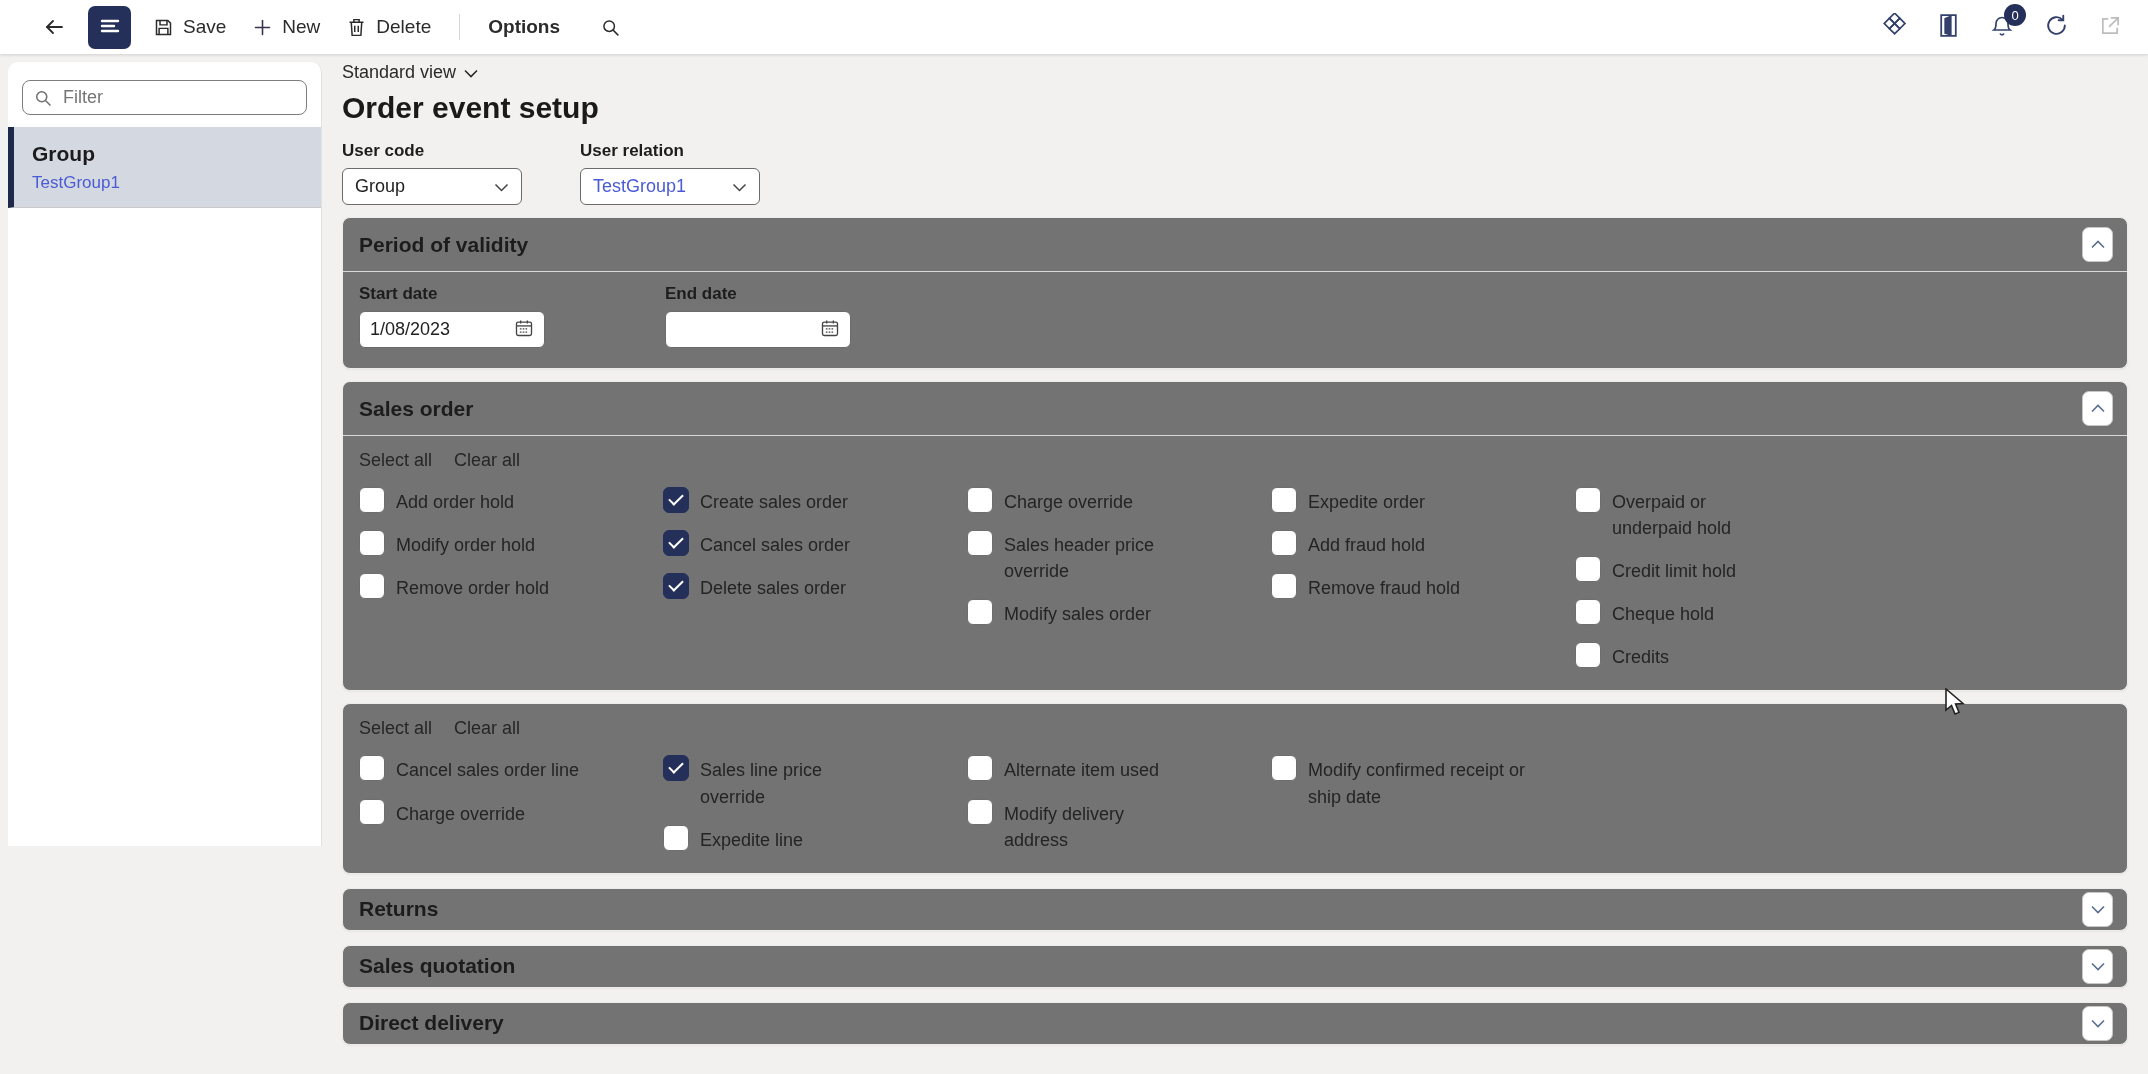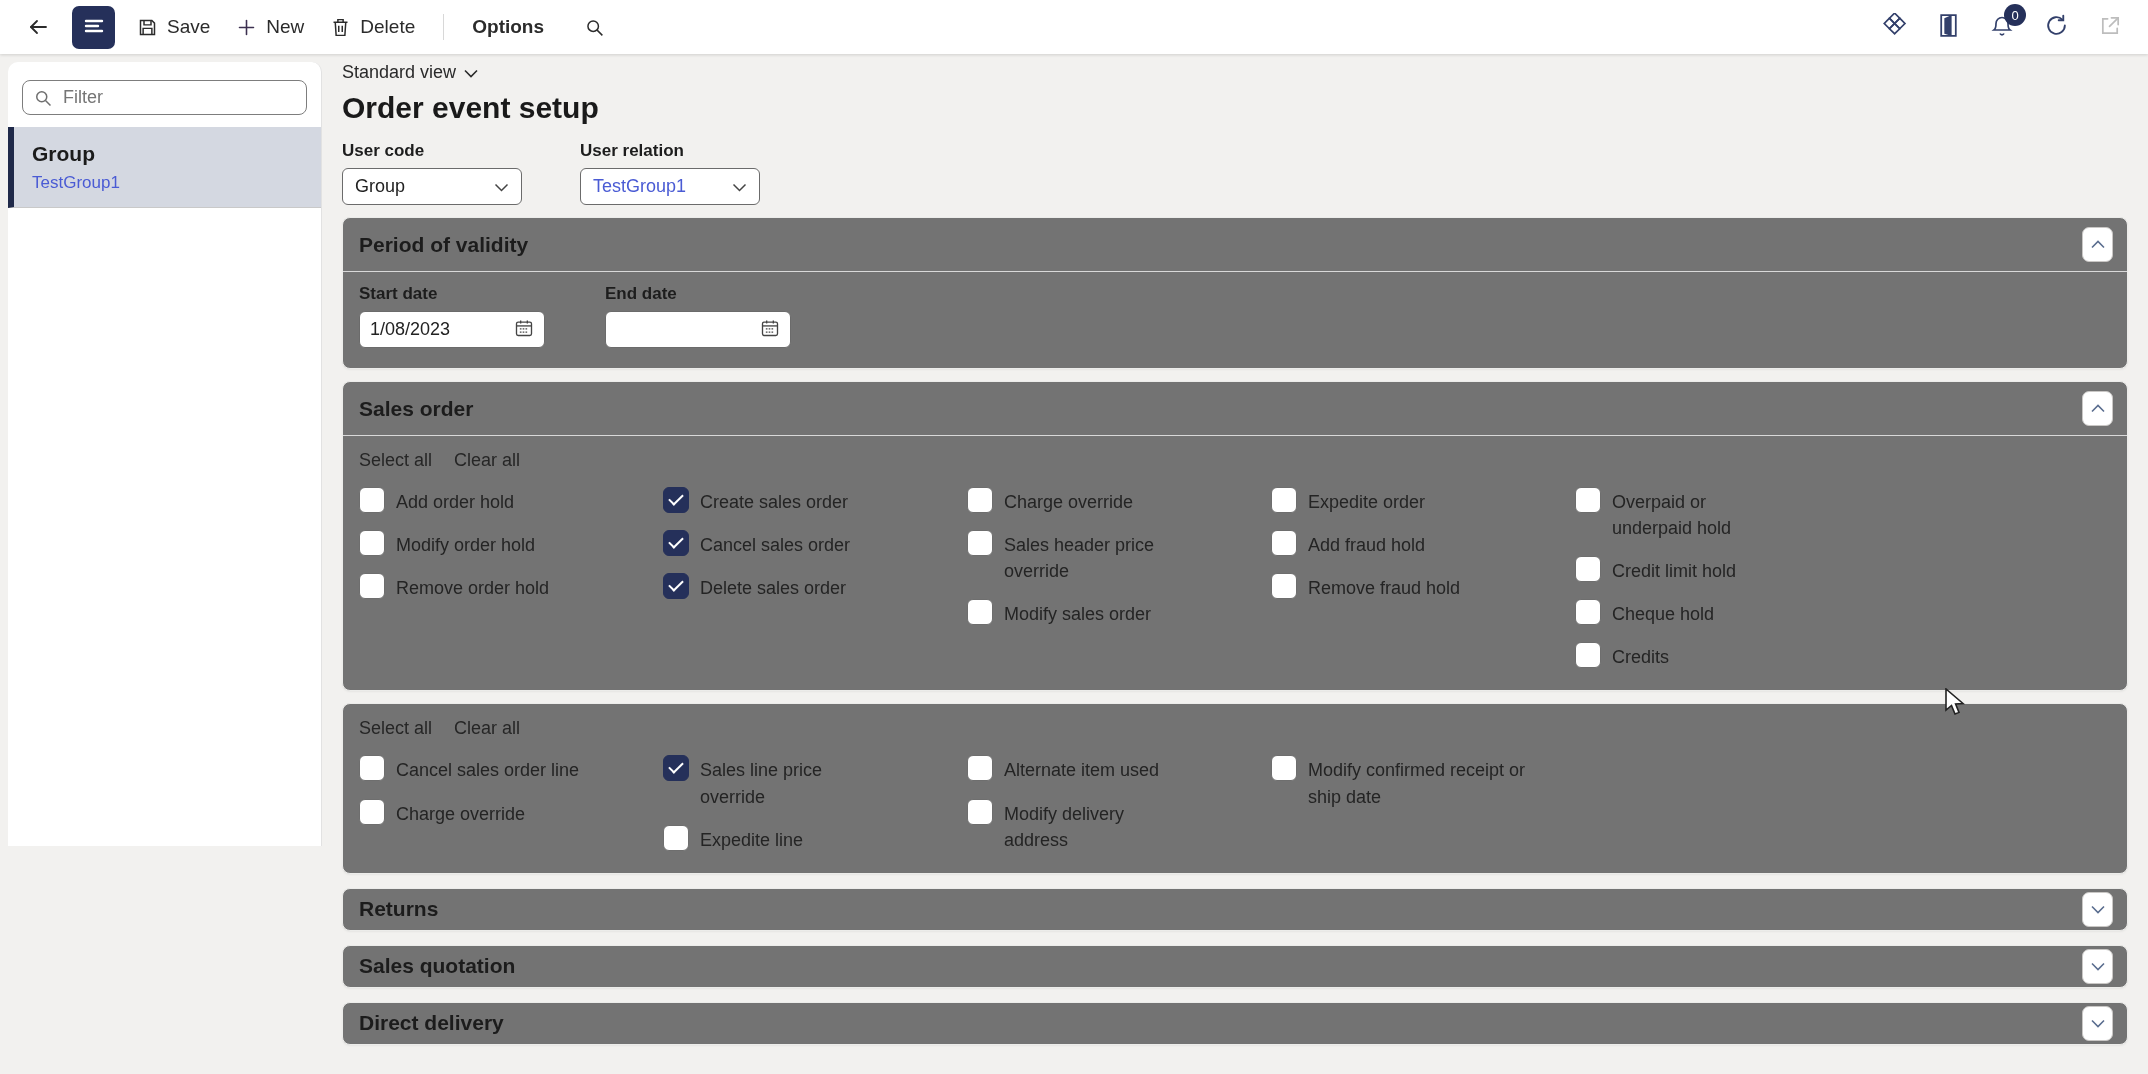--- a/index.html
+++ b/index.html
@@ -17,21 +17,21 @@
     background:var(--page-bg);
     color:var(--text);
     position:relative;
   }
   
   .topbar{
     position:absolute;left:0;top:0;width:2148px;height:54px;
     background:#ffffff;box-shadow:0 1px 3px rgba(0,0,0,.14);
     display:flex;align-items:center;z-index:10;
   }
-  .topbar .left{display:flex;align-items:center;gap:6px;padding-left:16px;}
+  .topbar .left{display:flex;align-items:center;gap:6px;padding-left:32px;}
   .tb-btn{display:flex;align-items:center;gap:9px;border:none;background:transparent;
     font-family:inherit;font-size:19px;color:#2b2b2b;padding:8px 10px;cursor:pointer;border-radius:4px;}
   .tb-btn svg{display:block;}
   .navmenu{width:43px;height:43px;background:var(--navy);border:none;border-radius:7px;
     display:flex;align-items:center;justify-content:center;cursor:pointer;margin:0 6px;}
   .navmenu span{display:block;}
   .tb-sep{width:1px;height:26px;background:#d8d8d8;margin:0 12px;}
   .tb-options{font-weight:700;}
   .topbar .right{margin-left:auto;display:flex;align-items:center;gap:30px;padding-right:26px;}
   .tb-icon-btn{position:relative;border:none;background:transparent;cursor:pointer;display:flex;align-items:center;}
@@ -265,21 +265,21 @@
       <div class="sec-title">Period of validity</div>
       <button class="collapse-btn">
         <span>
           <svg width="14" height="9" viewBox="0 0 14 9" fill="none" stroke="#5a6d8f" stroke-width="1.6">
               <path d="M1 7.5l6-6 6 6"></path>
             </svg>
         </span>
       </button>
     </div>
     <div class="card-body">
-      <div class="fields-row" style="margin-top:8px;gap:60px;">
+      <div class="fields-row" style="margin-top:8px;gap:120px;">
         <div class="fieldgroup">
           <div class="flabel">Start date</div>
           <div class="datebox">
             <input value="1/08/2023" style="">
             <span>
               <svg width="20" height="20" viewBox="0 0 24 24" fill="none" stroke="#444" stroke-width="1.6">
                   <rect x="3" y="5" width="18" height="16" rx="2"></rect>
                   <line x1="3" y1="9.5" x2="21" y2="9.5"></line>
                   <line x1="8" y1="3" x2="8" y2="6.5"></line>
                   <line x1="16" y1="3" x2="16" y2="6.5"></line>

